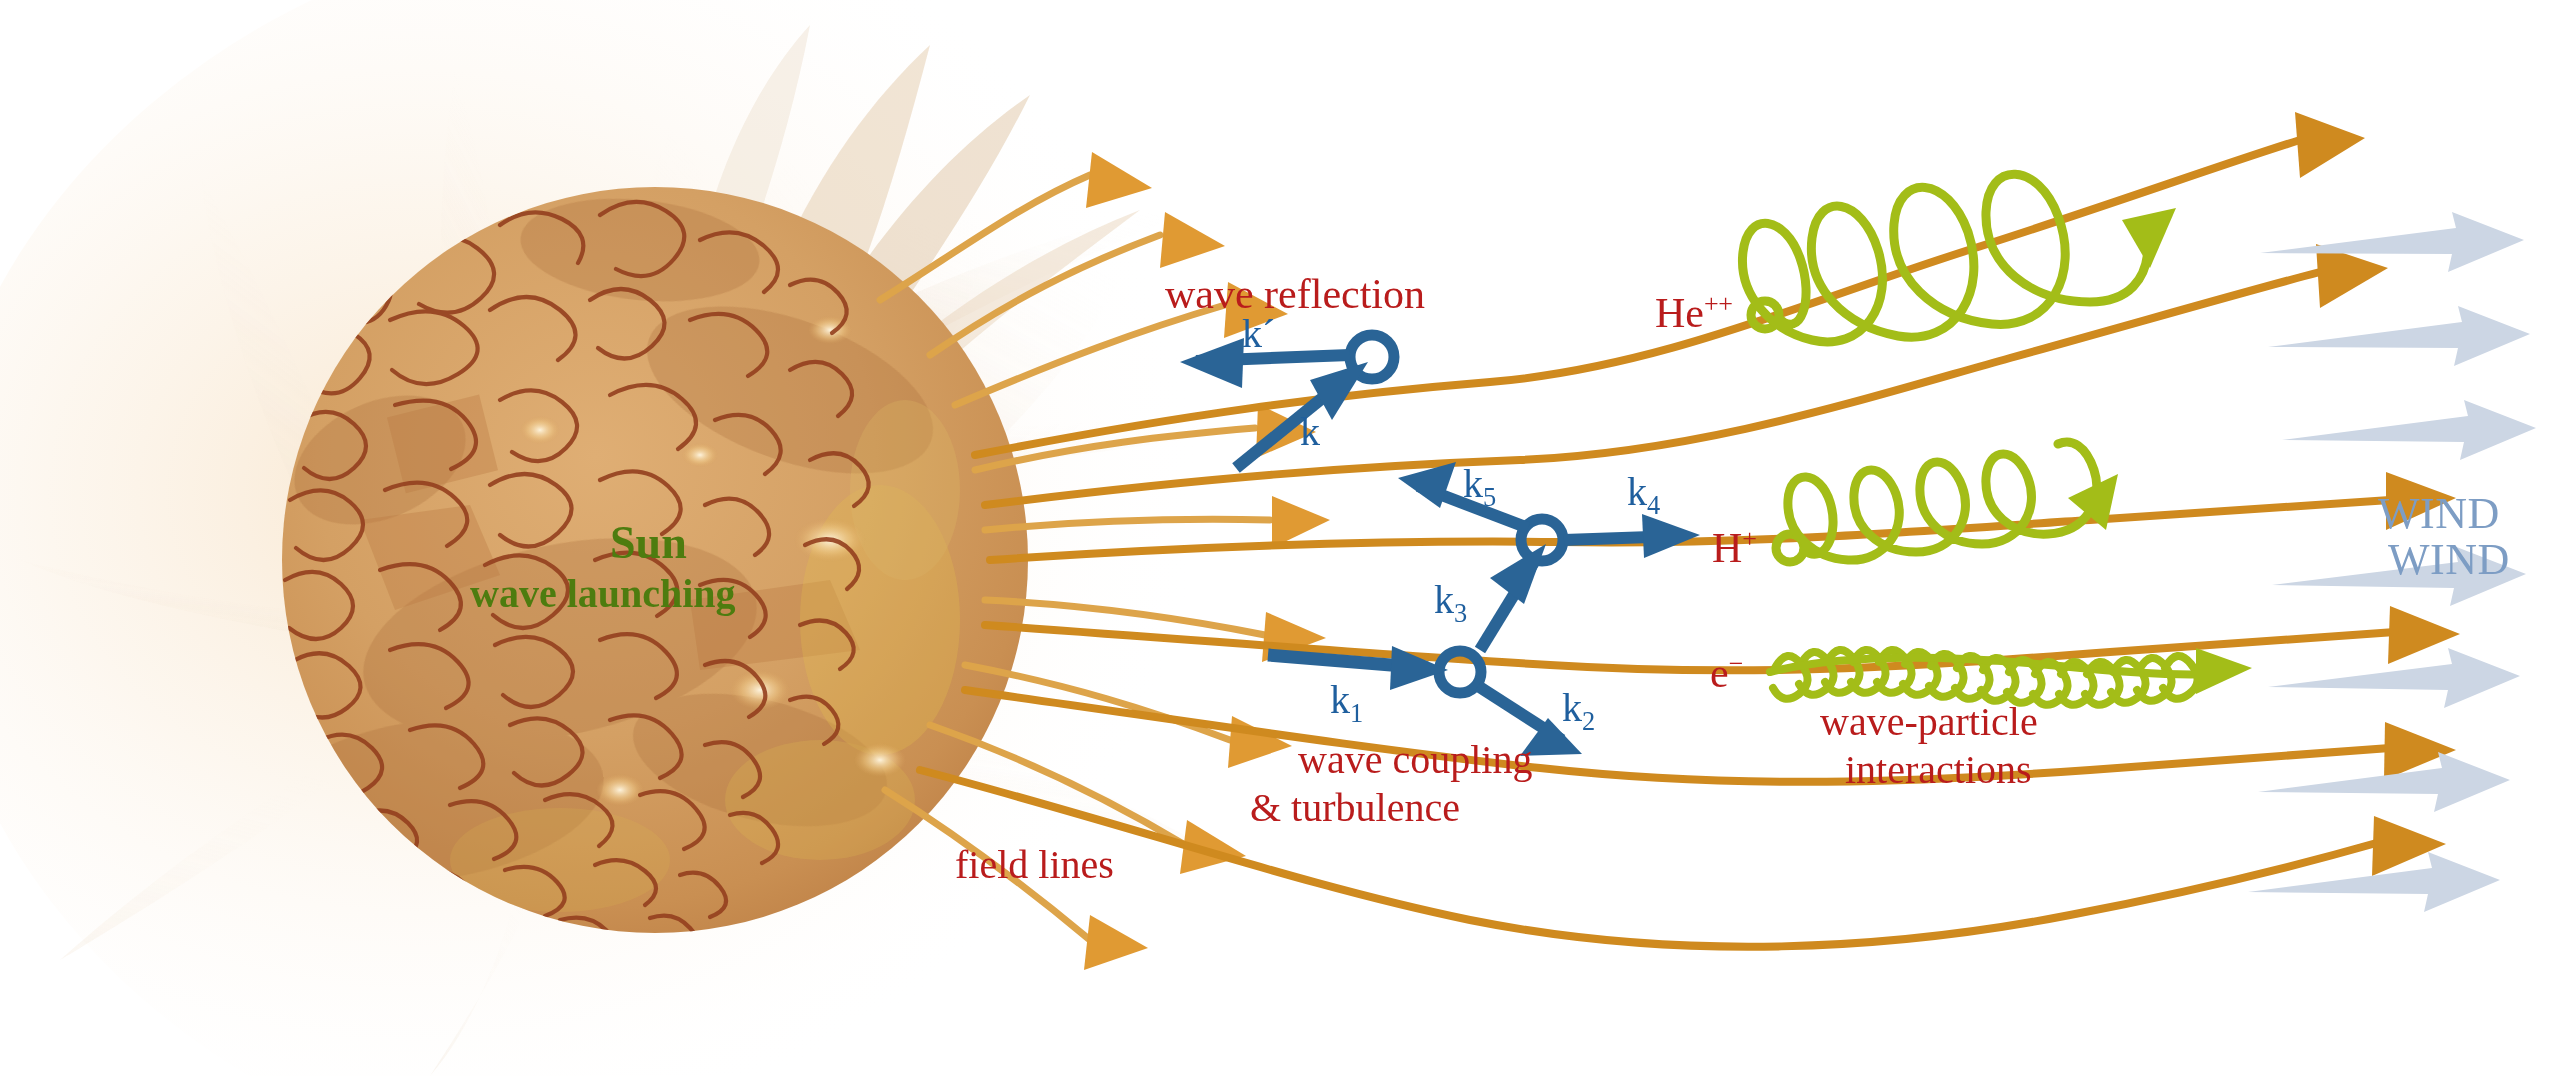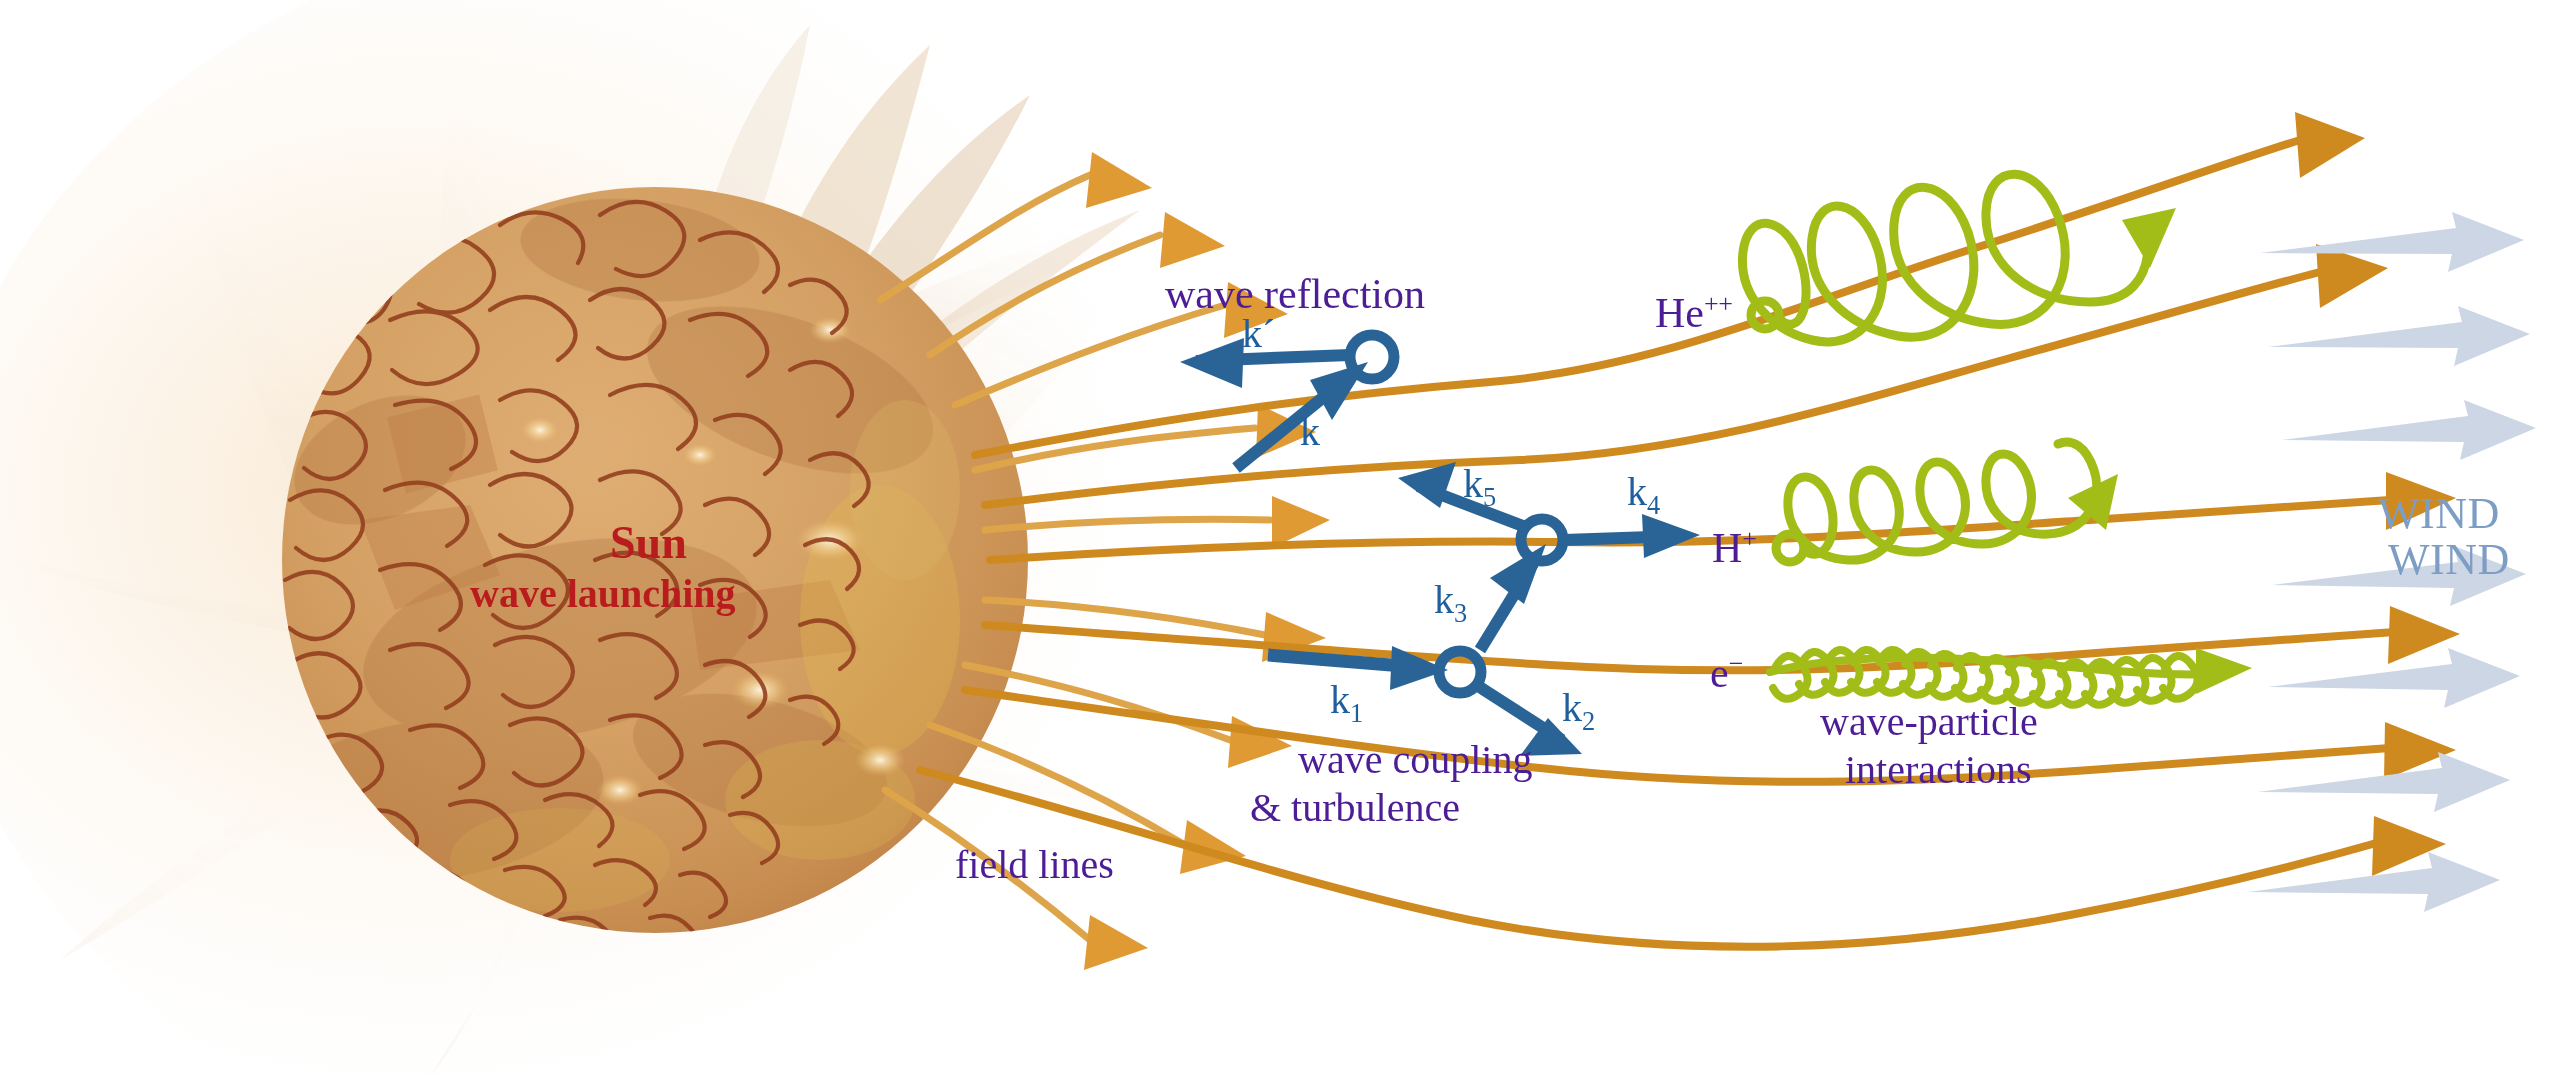--- a/index.html
+++ b/index.html
@@ -24,23 +24,23 @@
     top: 0;
     width: 2560px;
     height: 1076px;
   }
   .lbl {
     position: absolute;
     font-family: "Liberation Serif", "DejaVu Serif", serif;
     white-space: pre;
     line-height: 1.08;
   }
-  .lbl-dark   { color: #4c1d95; }
+  .lbl-dark   { color: #b91c1c; }
   .lbl-blue   { color: #1f5f9e; }
-  .lbl-white  { color: #b91c1c; font-weight: bold; }
+  .lbl-white  { color: #4d7c0f; font-weight: bold; }
   .lbl-solar  { color: #7d9dc4; letter-spacing: 0.5px; }
   .sup { font-size: 0.62em; vertical-align: super; letter-spacing: -0.5px; }
 </style>
 </head>
 <body>
 
 <div id="stage">
 
   <svg class="layer" viewBox="0 0 2560 1076" preserveAspectRatio="none">
     <defs>

